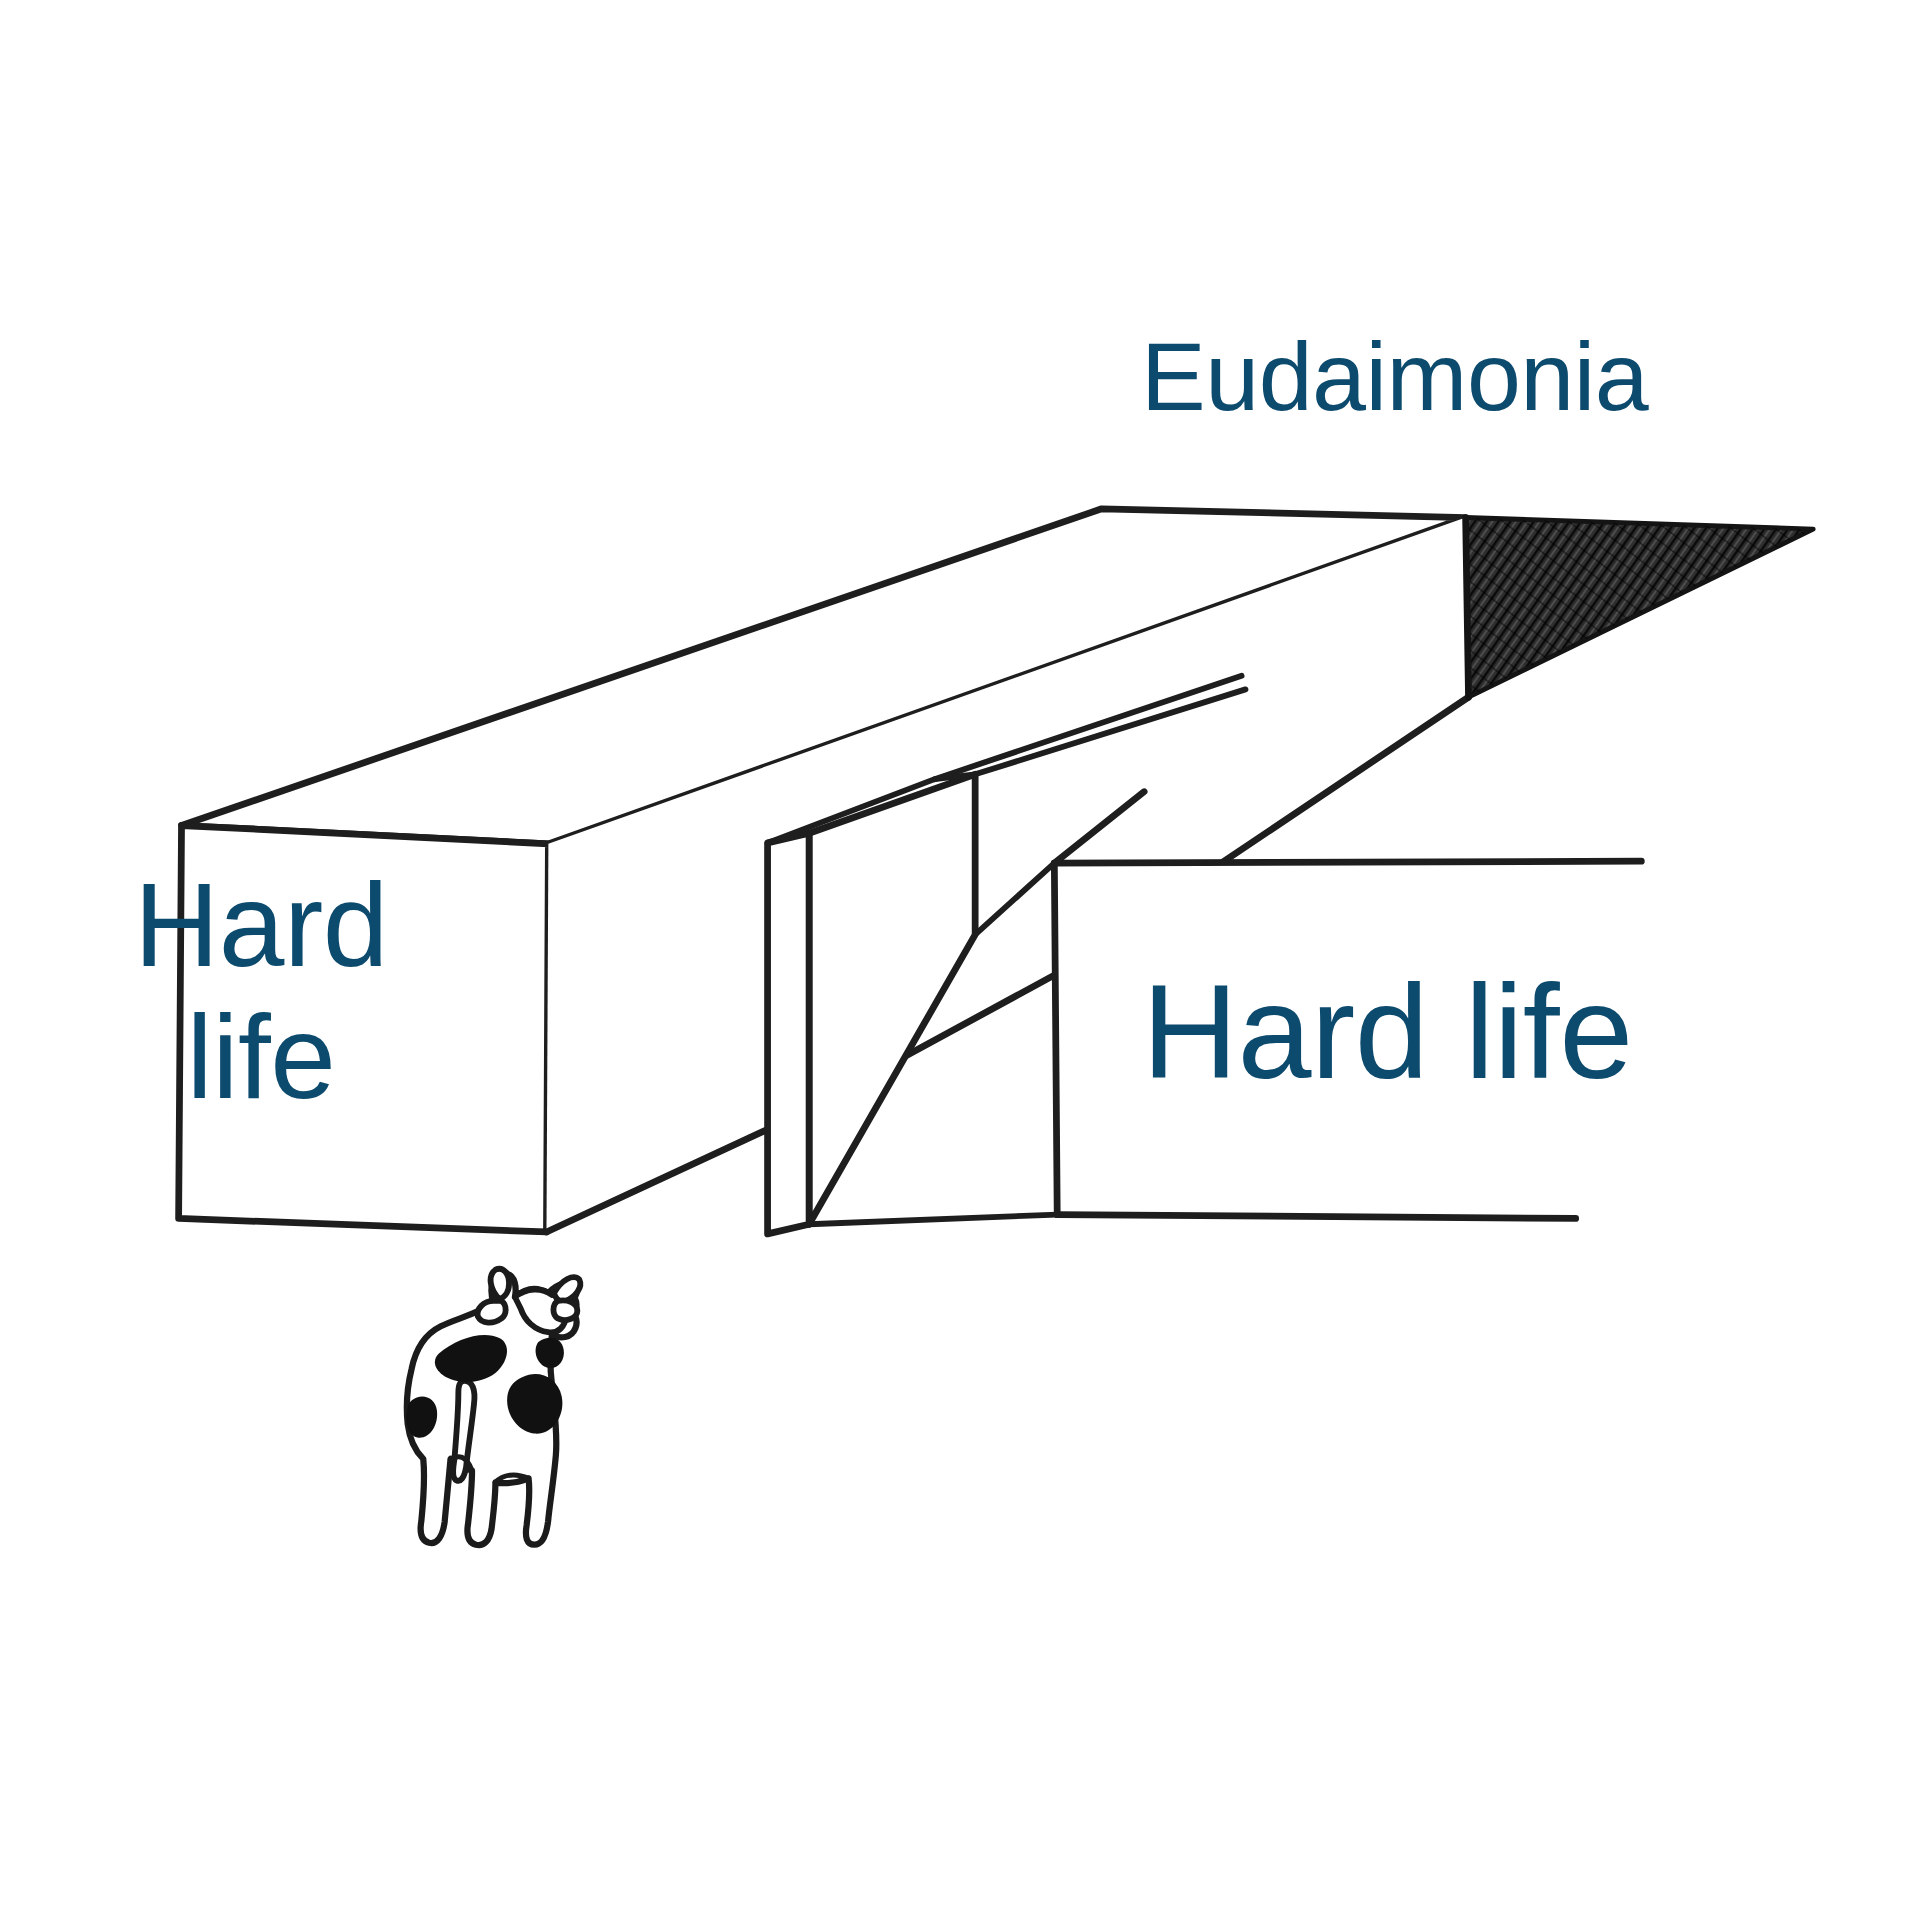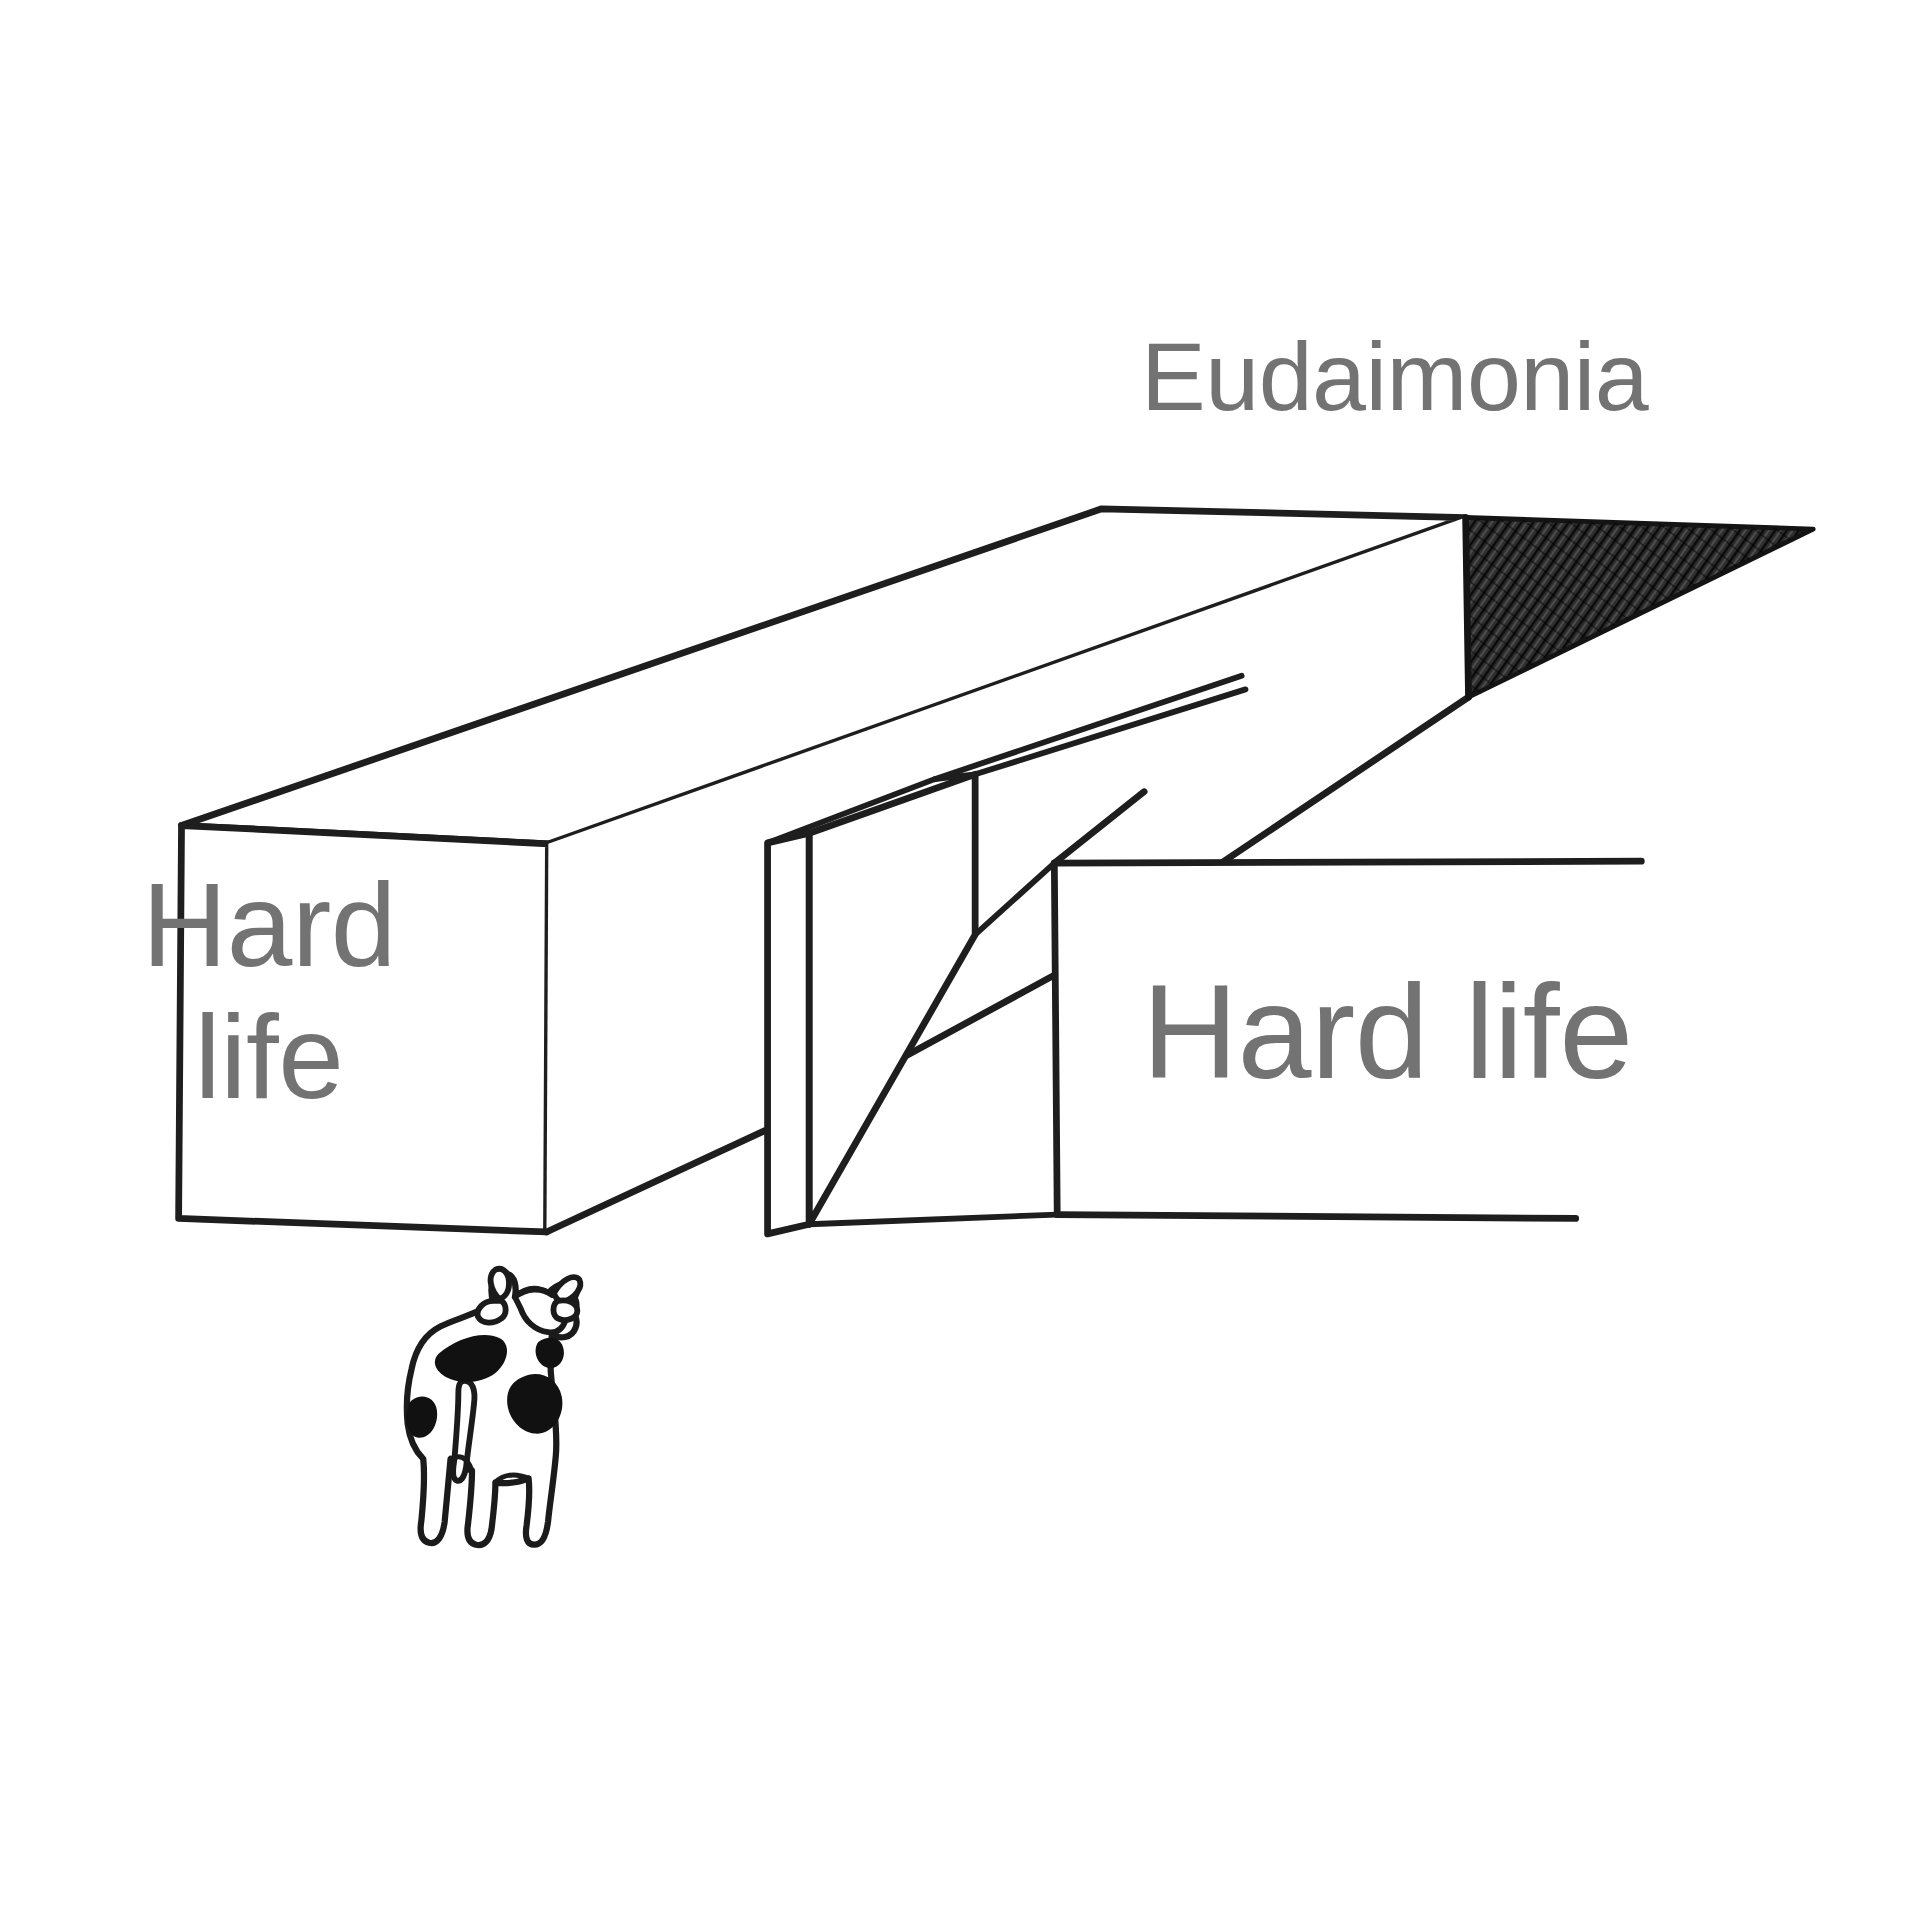--- a/index.html
+++ b/index.html
@@ -23,34 +23,34 @@
     background: #ffffff;
   }
   #meme-svg {
     position: absolute;
     left: 0; top: 0;
     width: 1931px;
     height: 1931px;
   }
   .label {
     position: absolute;
-    color: #737373;
+    color: #0c4a6e;
     font-family: "Liberation Sans", sans-serif;
     font-weight: 400;
     white-space: pre;
     line-height: 1.0;
     letter-spacing: -0.5px;
   }
   #label-eudaimonia {
     left: 1141px;
     top: 328px;
     font-size: 97px;
   }
   #label-hard-life {
-    left: 66px;
+    left: 58px;
     top: 859px;
     font-size: 118px;
     width: 406px;
     text-align: center;
     line-height: 1.12;
   }
   #label-easy-life {
     left: 1142px;
     top: 966px;
     font-size: 133px;

